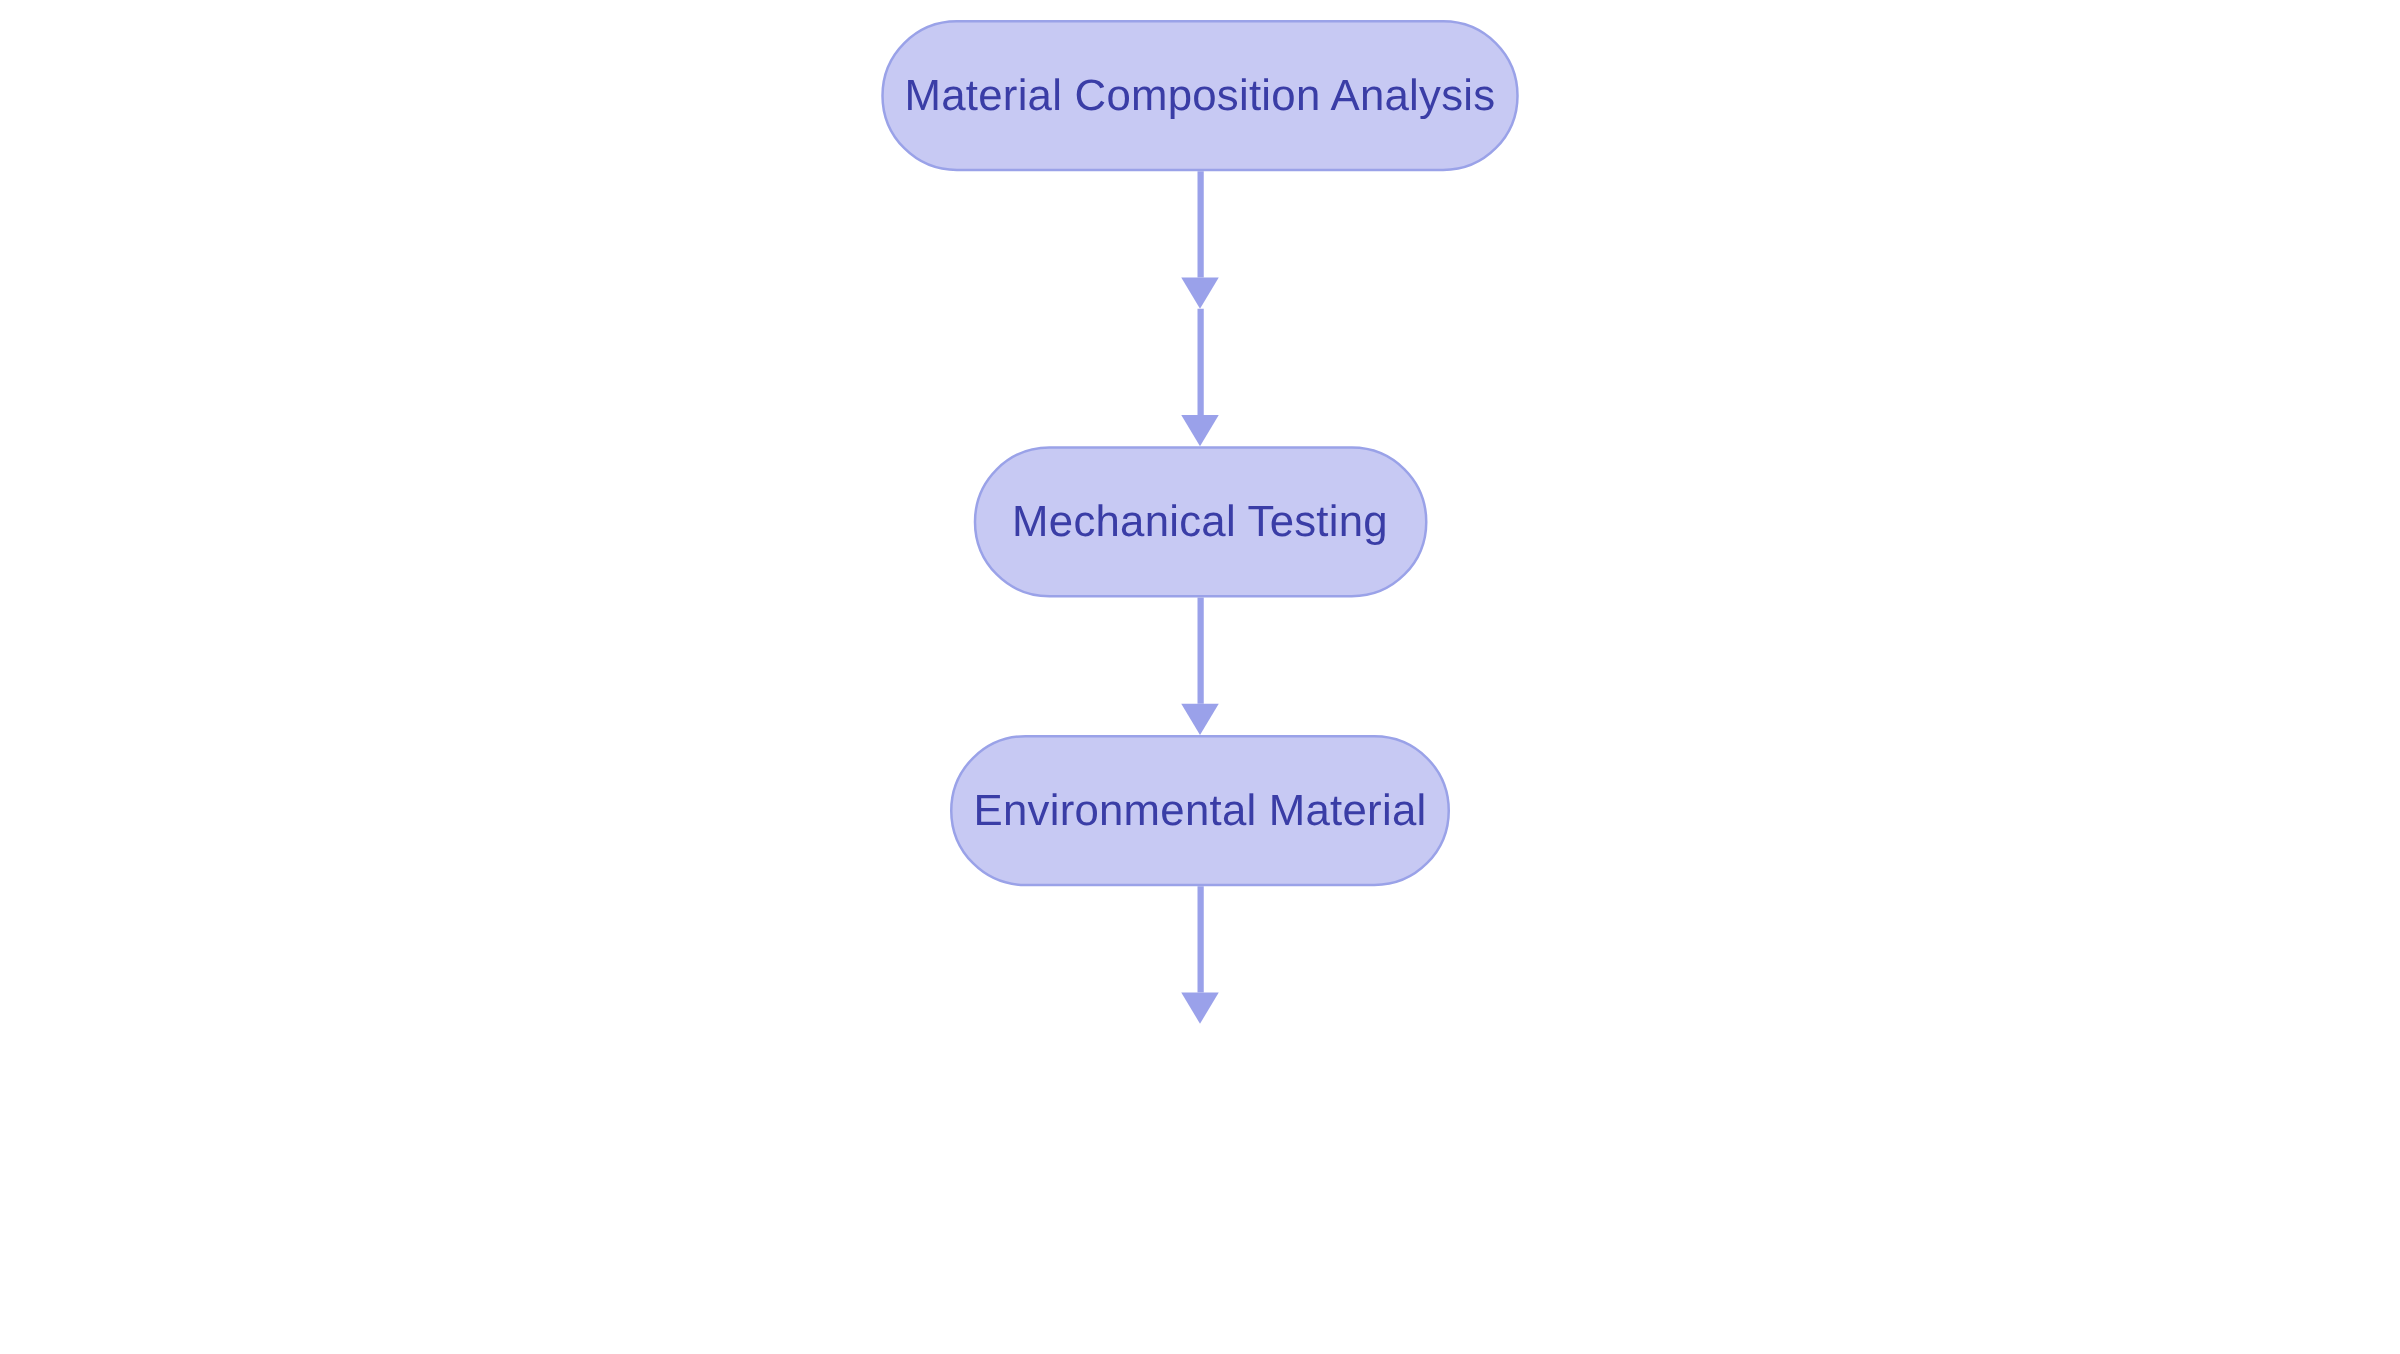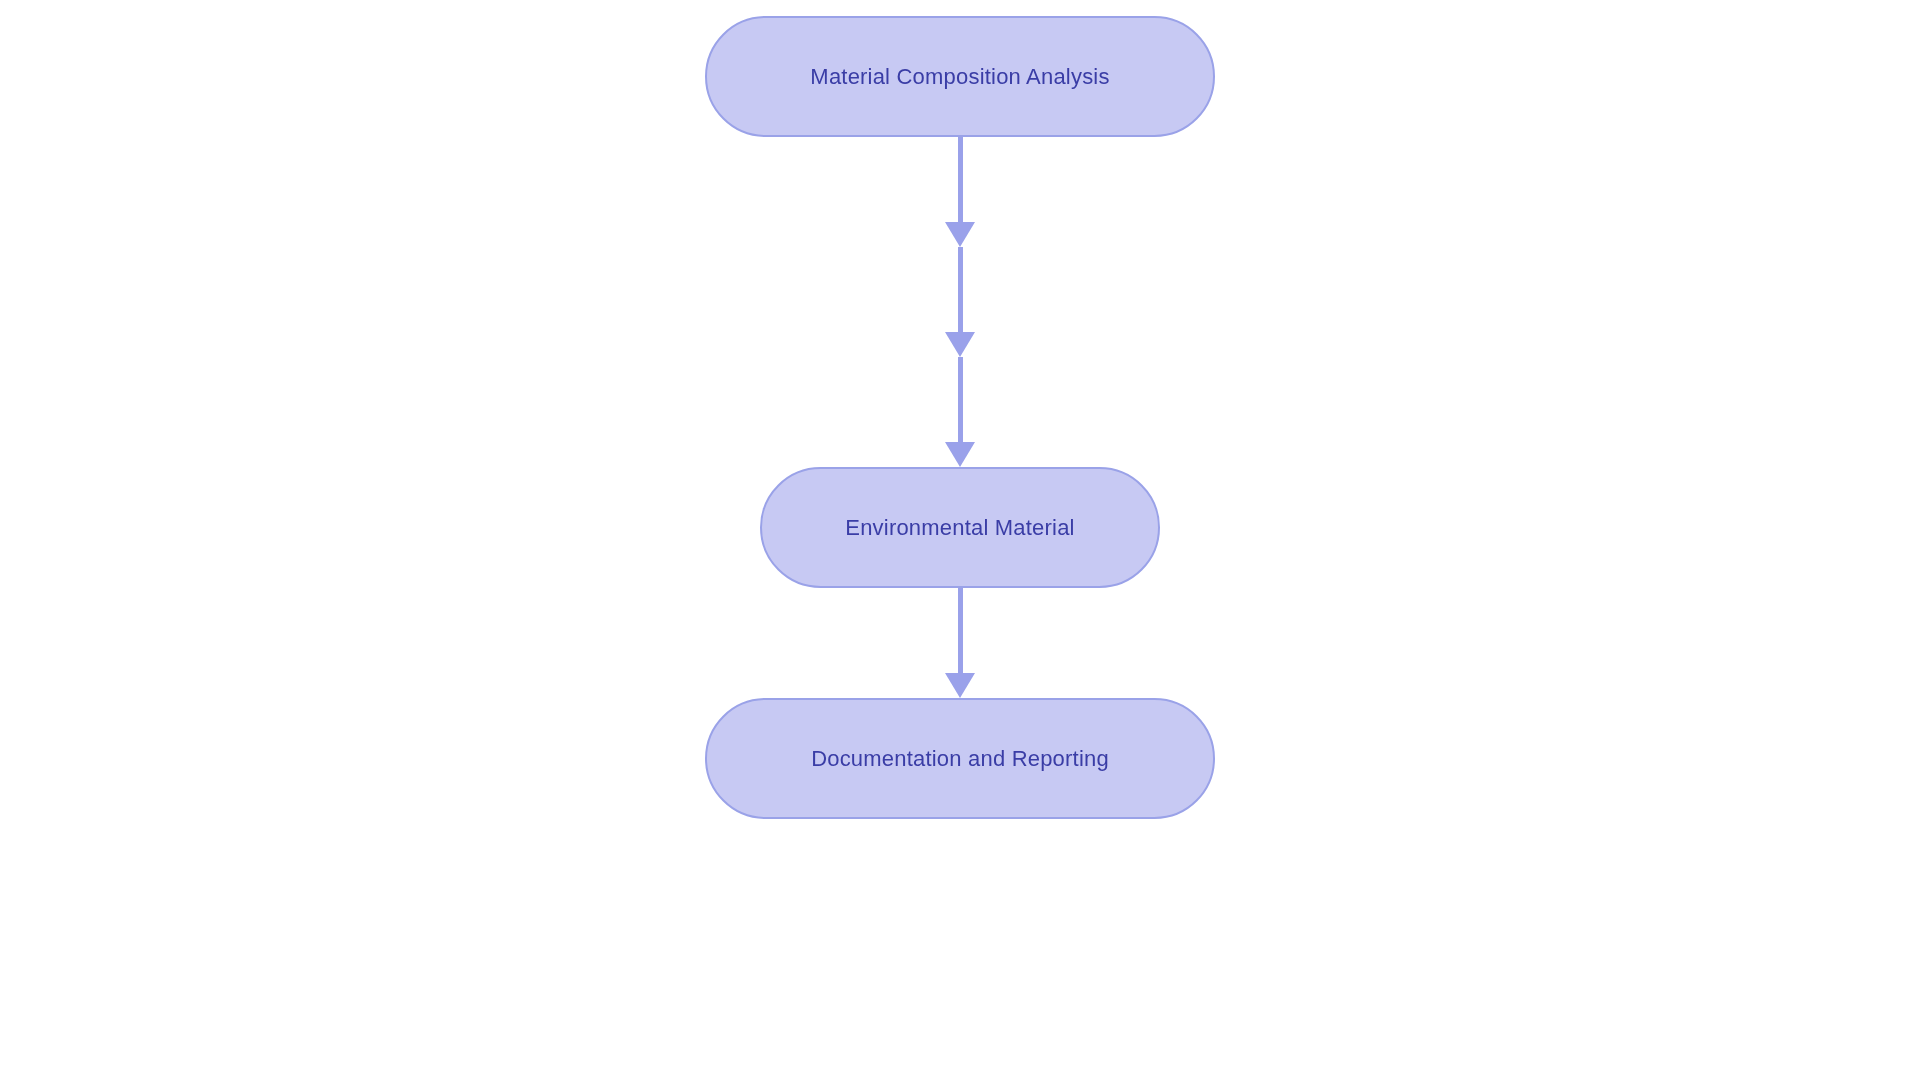--- a/index.html
+++ b/index.html
@@ -31,21 +31,21 @@
   }
   .node {
     height: 121px;
     border-radius: 60.5px;
     background: var(--node-fill);
     border: 2px solid var(--node-border);
     display: flex;
     align-items: center;
     justify-content: center;
     color: var(--node-text);
-    font-size: 22px;
+    font-size: 35px;
     line-height: 1;
     letter-spacing: 0.2px;
     white-space: nowrap;
   }
   .w-1 { width: 510px; }
   .w-2 { width: 585px; }
   .w-3 { width: 363px; }
   .w-4 { width: 400px; }
   .w-5 { width: 510px; }
   .arrow {
@@ -81,33 +81,33 @@
       <div class="shaft"></div>
       <div class="head"></div>
     </div>
 
 
     <div class="arrow">
       <div class="shaft"></div>
       <div class="head"></div>
     </div>
 
+    <div class="node w-3">
+      <span>Mechanical Testing</span>
+    </div>
 
     <div class="arrow">
       <div class="shaft"></div>
       <div class="head"></div>
     </div>
 
     <div class="node w-4">
       <span>Environmental Material</span>
     </div>
 
     <div class="arrow">
       <div class="shaft"></div>
       <div class="head"></div>
     </div>
 
-    <div class="node w-5">
-      <span>Documentation and Reporting</span>
-    </div>
 
   </div>
 </div>
 
 </body></html>

